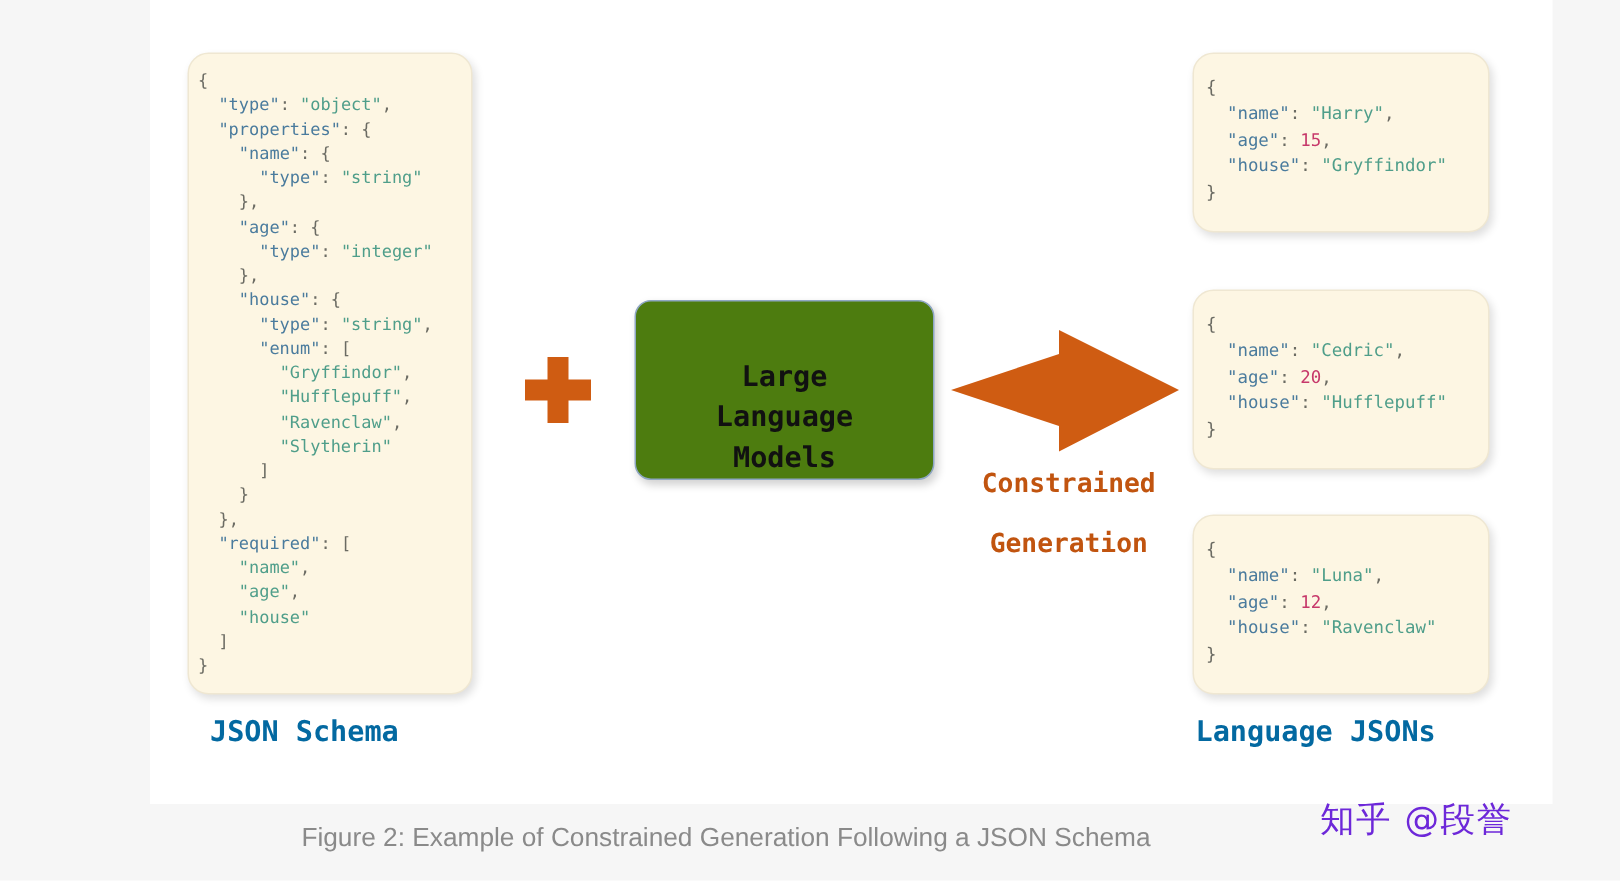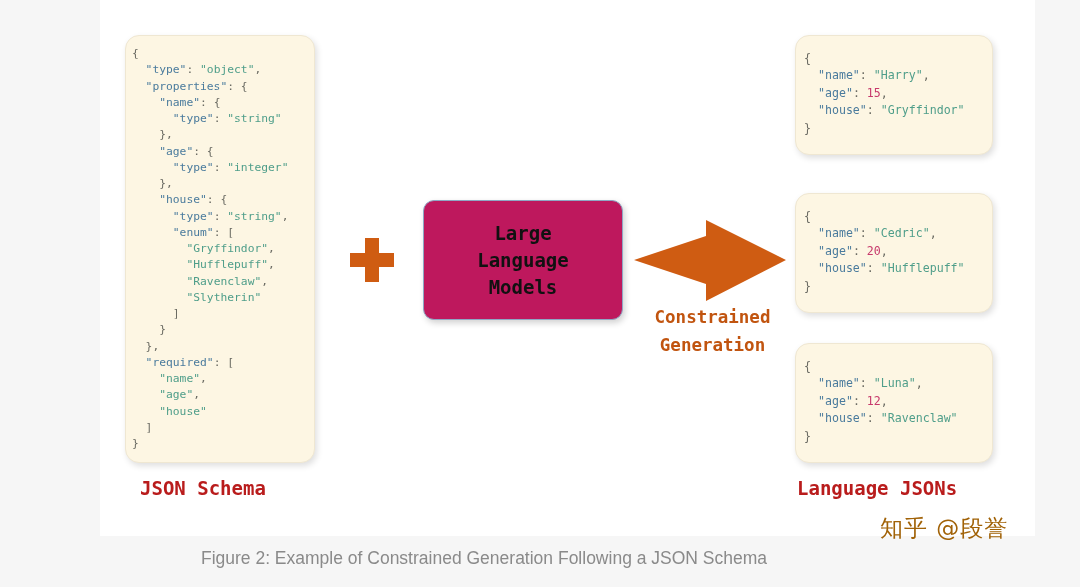--- a/index.html
+++ b/index.html
@@ -98,27 +98,27 @@
     left: 0; top: 15px; width: 44px; height: 14px;
   }
 
   
   #llm-box {
     position: absolute;
     left: 323px;
     top: 200px;
     width: 200px;
     height: 120px;
-    background: #be185d;
+    background: #4d7c0f;
     border: 1.5px solid #8fa7c4;
     border-radius: 11px;
     box-shadow: 2px 3px 6px rgba(0,0,0,0.18);
     box-sizing: border-box;
     display: flex;
-    align-items: center;
+    align-items: flex-end;
     justify-content: center;
   }
   #llm-label {
     font-family: "DejaVu Sans Mono", monospace;
     font-weight: bold;
     font-size: 19px;
     line-height: 27px;
     color: #111111;
     text-align: center;
     white-space: pre-line;
@@ -136,33 +136,33 @@
 
   
   #cg-label {
     position: absolute;
     left: 515px;
     top: 303px;
     width: 195px;
     font-family: "DejaVu Sans Mono", monospace;
     font-weight: bold;
     font-size: 17.5px;
-    line-height: 28px;
+    line-height: 40px;
     color: #c1540f;
     text-align: center;
     white-space: pre-line;
   }
 
   
   .col-caption {
     position: absolute;
     font-family: "DejaVu Sans Mono", monospace;
     font-weight: bold;
     font-size: 19px;
-    color: #b91c1c;
+    color: #0369a1;
     white-space: pre;
   }
   #caption-schema { left: 40px;  top: 477px; }
   #caption-output { left: 697px; top: 477px; }
 
   
   #figure-caption {
     position: absolute;
     left: 0;
     top: 548px;
@@ -171,24 +171,24 @@
     font-family: "Liberation Sans", sans-serif;
     font-size: 17.5px;
     color: #8a8a8a;
     white-space: pre;
   }
 
   
   #watermark {
     position: absolute;
     left: 880px;
-    top: 513px;
+    top: 531px;
     font-family: "DejaVu Sans", sans-serif;
     font-size: 23px;
-    color: #a16207;
+    color: #6d28d9;
     white-space: pre;
     letter-spacing: 1px;
   }
 </style>
 </head>
 <body>
 
 <div id="figure-panel">
 
   <div class="code-card" id="schema-card">

